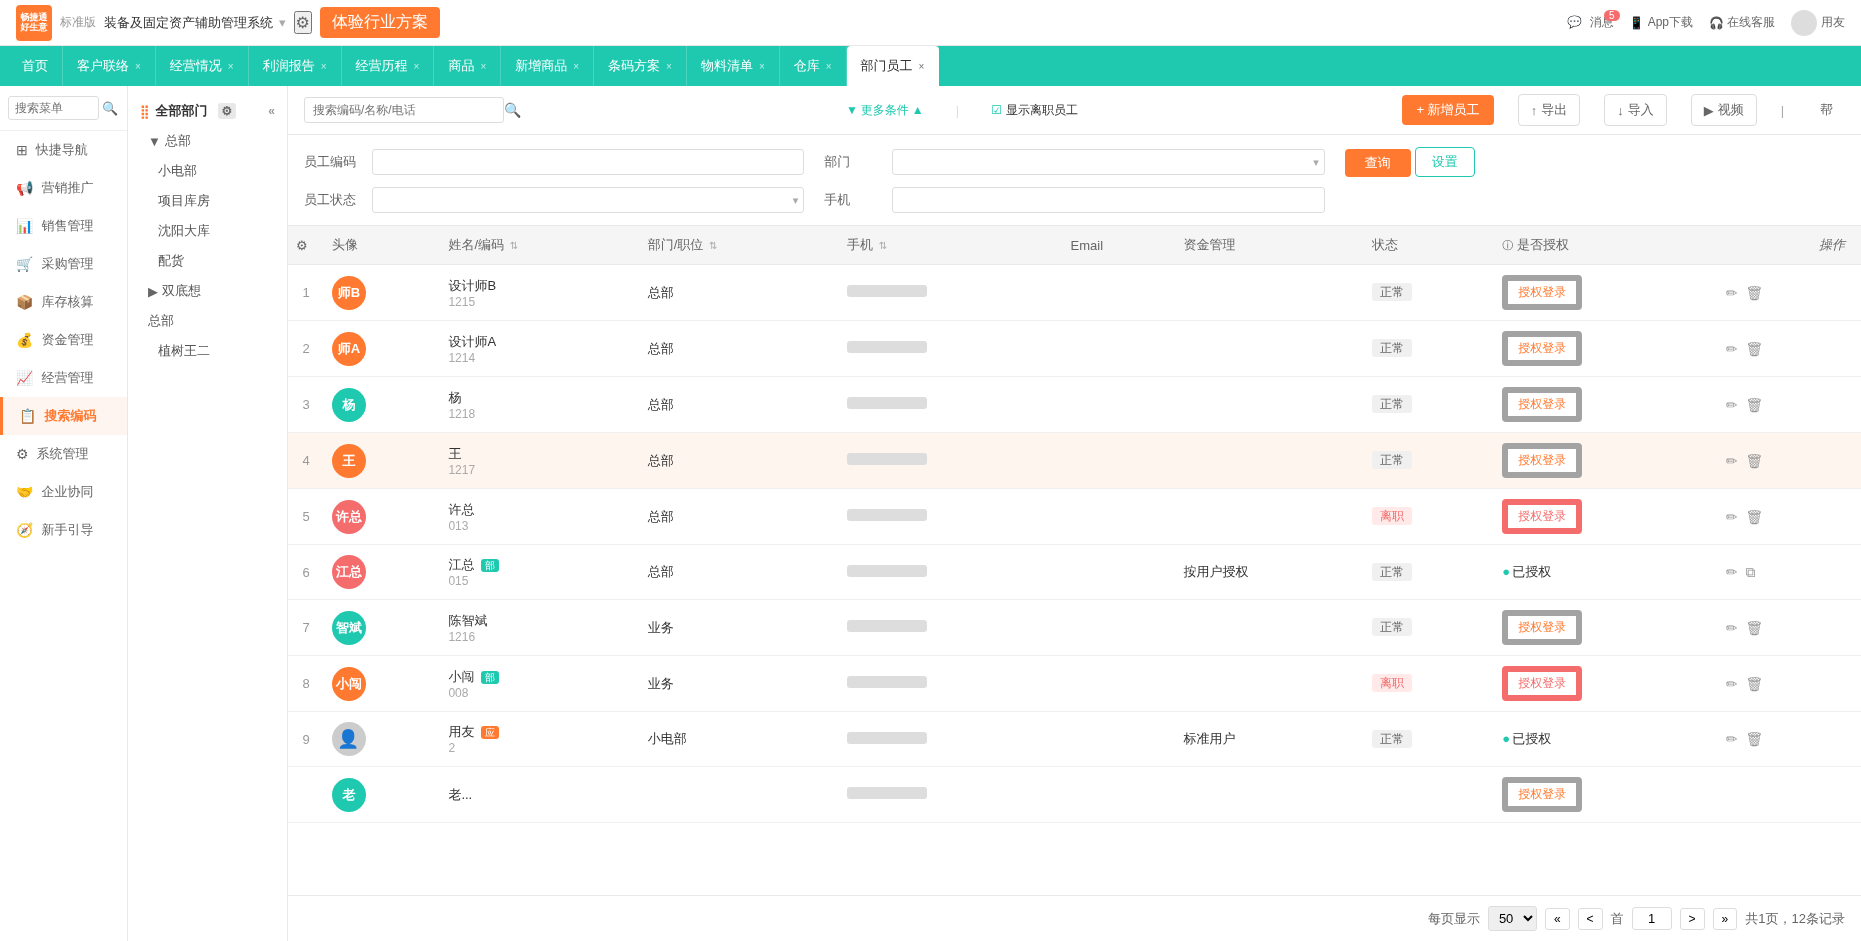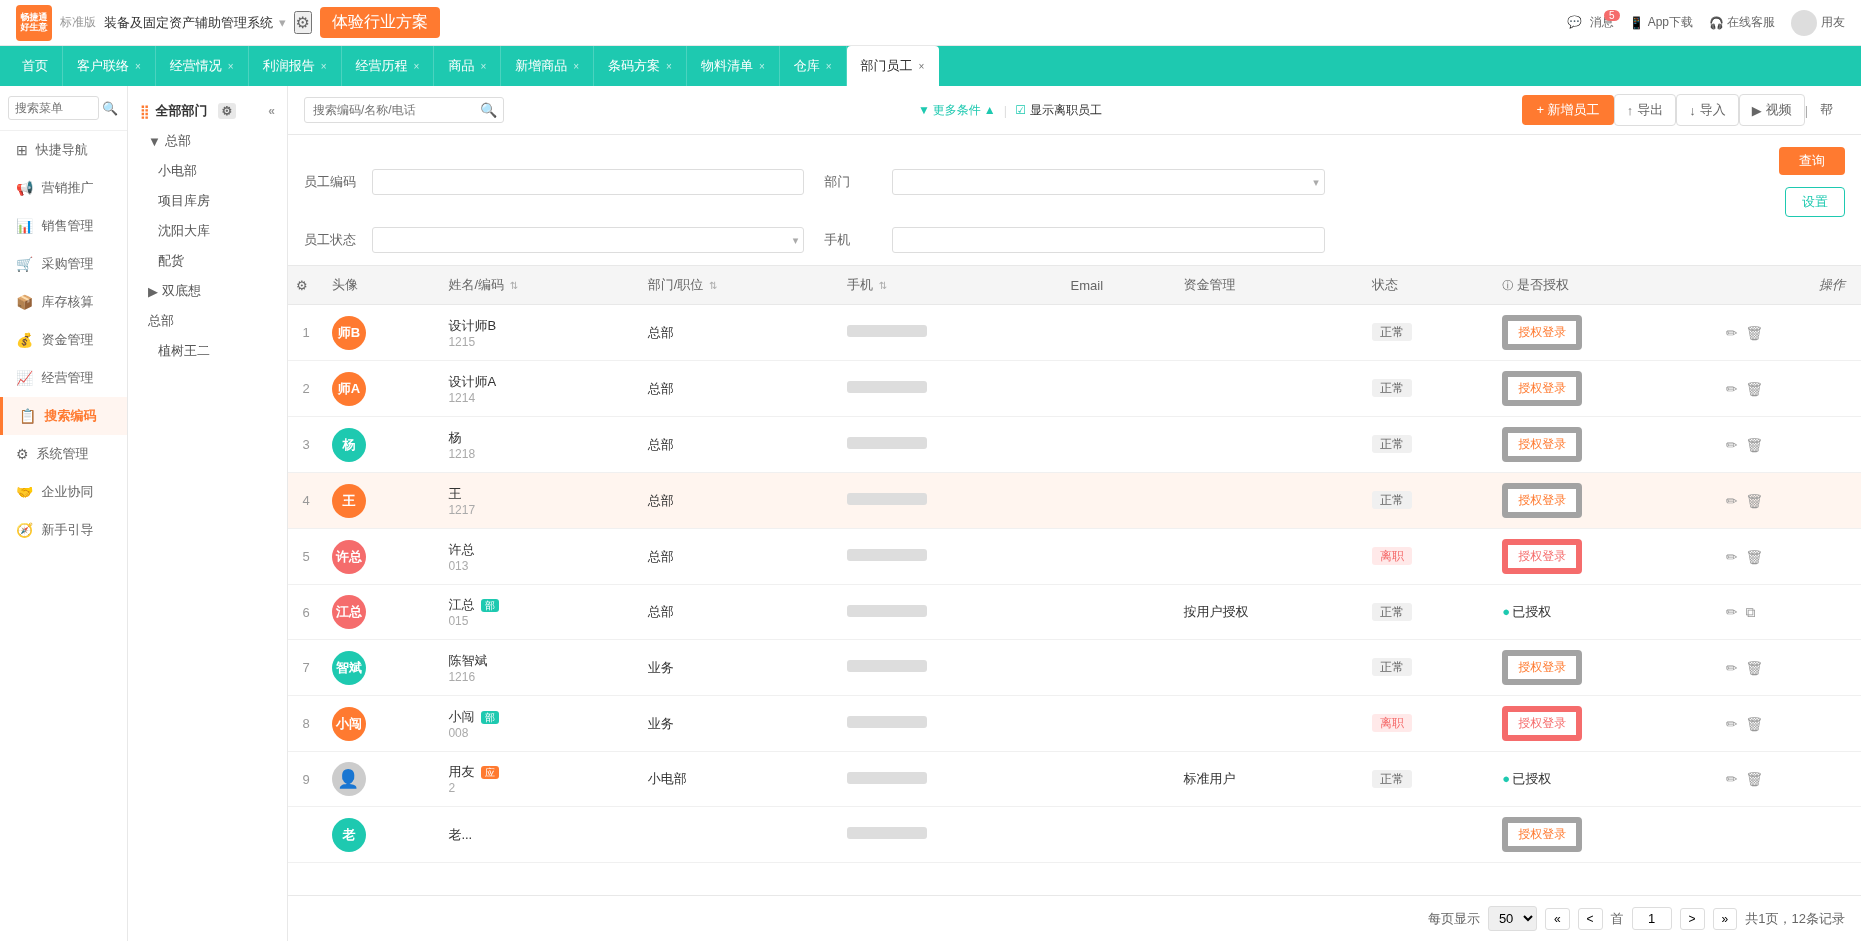--- a/index.html
+++ b/index.html
@@ -186,21 +186,21 @@
     .page-btn:disabled { opacity: 0.4; cursor: default; }
     .page-input { border: 1px solid #ddd; border-radius: 3px; padding: 3px 6px; width: 40px; text-align: center; font-size: 13px; }
 
     
     .top-filter-combined {
       background: #fff;
       border-bottom: 1px solid #e8e8e8;
       padding: 8px 16px;
       display: flex;
       align-items: center;
-      gap: 0;
+      gap: 24px;
     }
     .checkbox-checked { color: #1ec9b0; }
 
     
     .th-settings { width: 36px; }
 
     
     .select-wrap { position: relative; display: flex; align-items: center; }
     .select-wrap select { padding-right: 20px; }
     .select-wrap::after { content: '▾'; position: absolute; right: 6px; color: #aaa; pointer-events: none; font-size: 11px; }
@@ -427,21 +427,21 @@
           <input type="text" class="search-input" style="">
         </div>
         <div class="search-form-row">
           <label class="search-label">部门</label>
           <div class="select-wrap" style="flex:1;">
             <select class="search-select">
               <option value=""></option>
             </select>
           </div>
         </div>
-        <div style="display:flex;flex-direction:column;gap:12px;align-items:flex-end;">
+        <div style="display:flex;flex-direction:row;gap:4px;align-items:flex-end;">
           <button class="btn-query">查询</button>
           <button class="btn-reset">设置</button>
         </div>
         <div class="search-form-row">
           <label class="search-label">员工状态</label>
           <div class="select-wrap" style="flex:1;">
             <select class="search-select">
               <option value=""></option>
             </select>
           </div>

